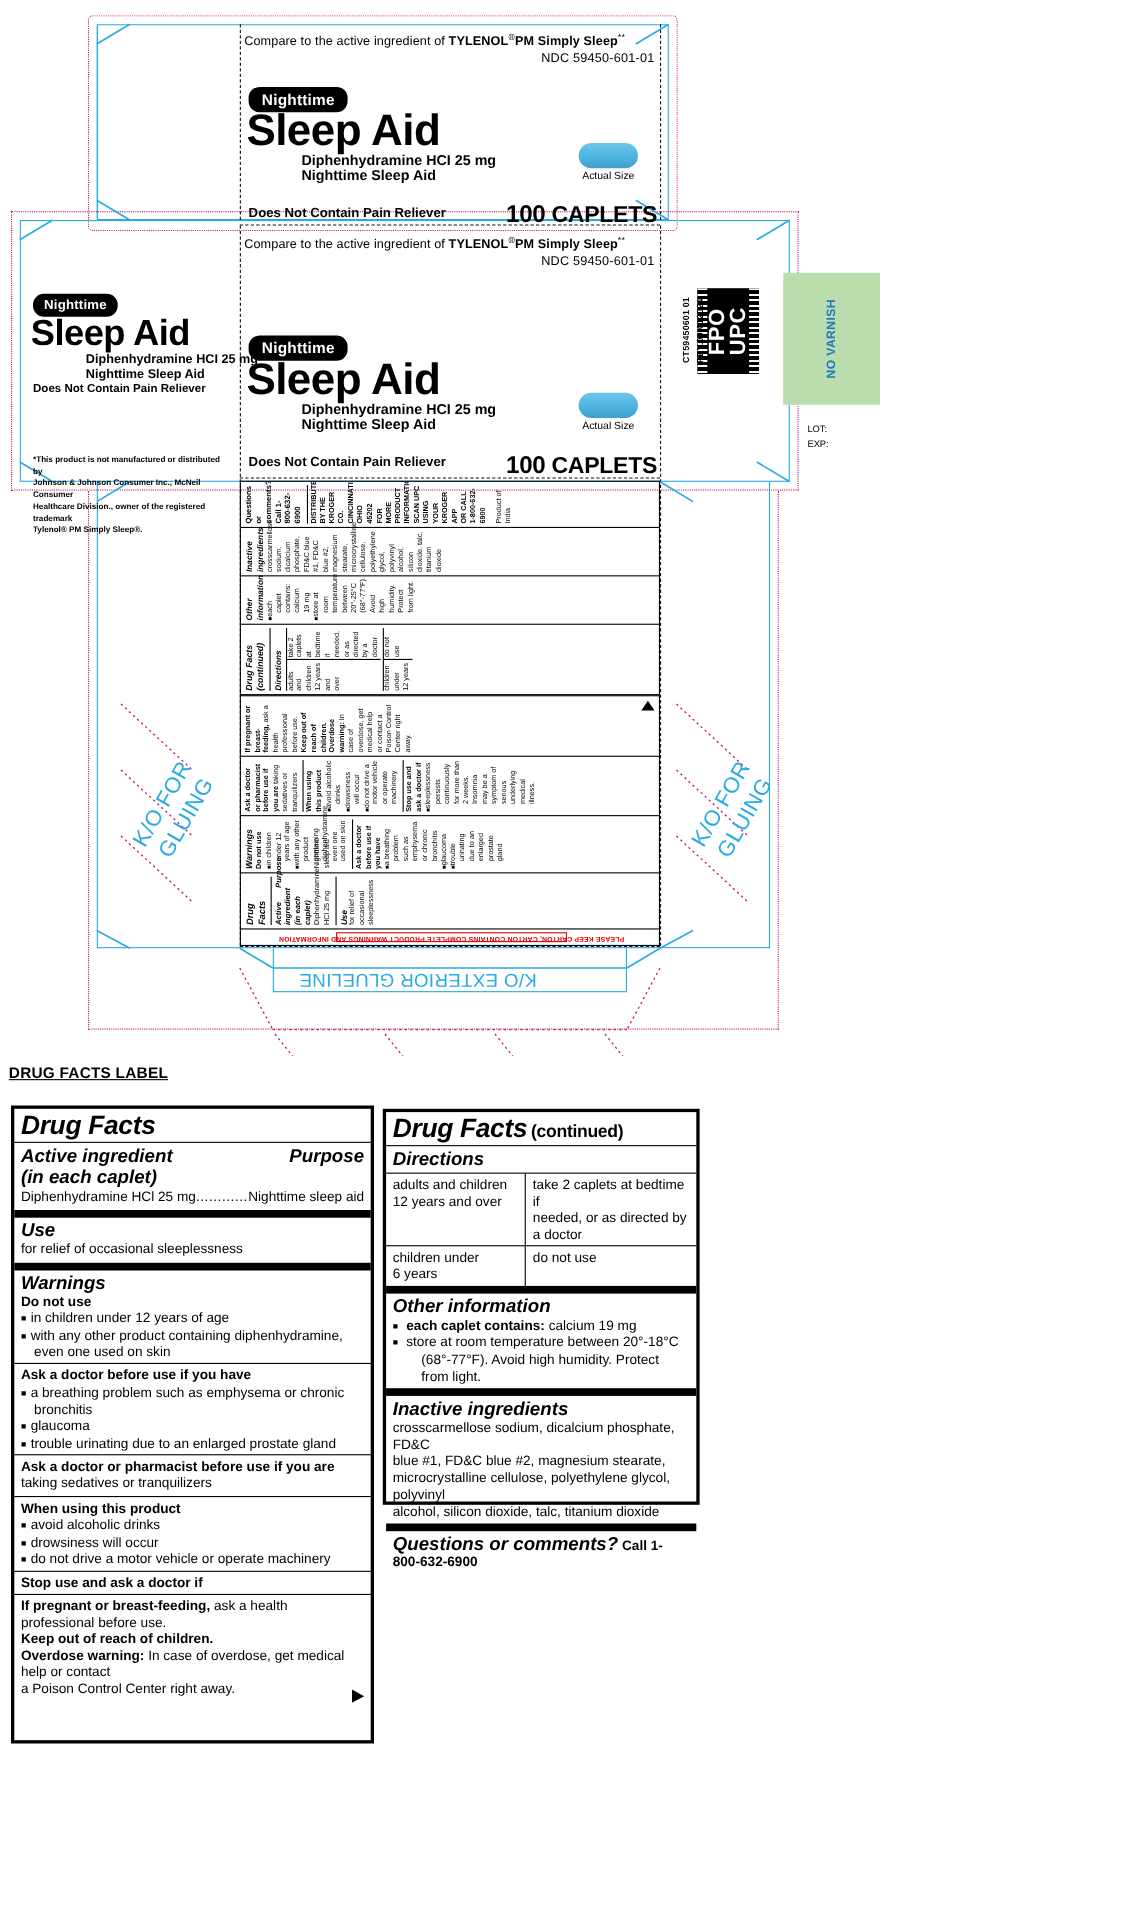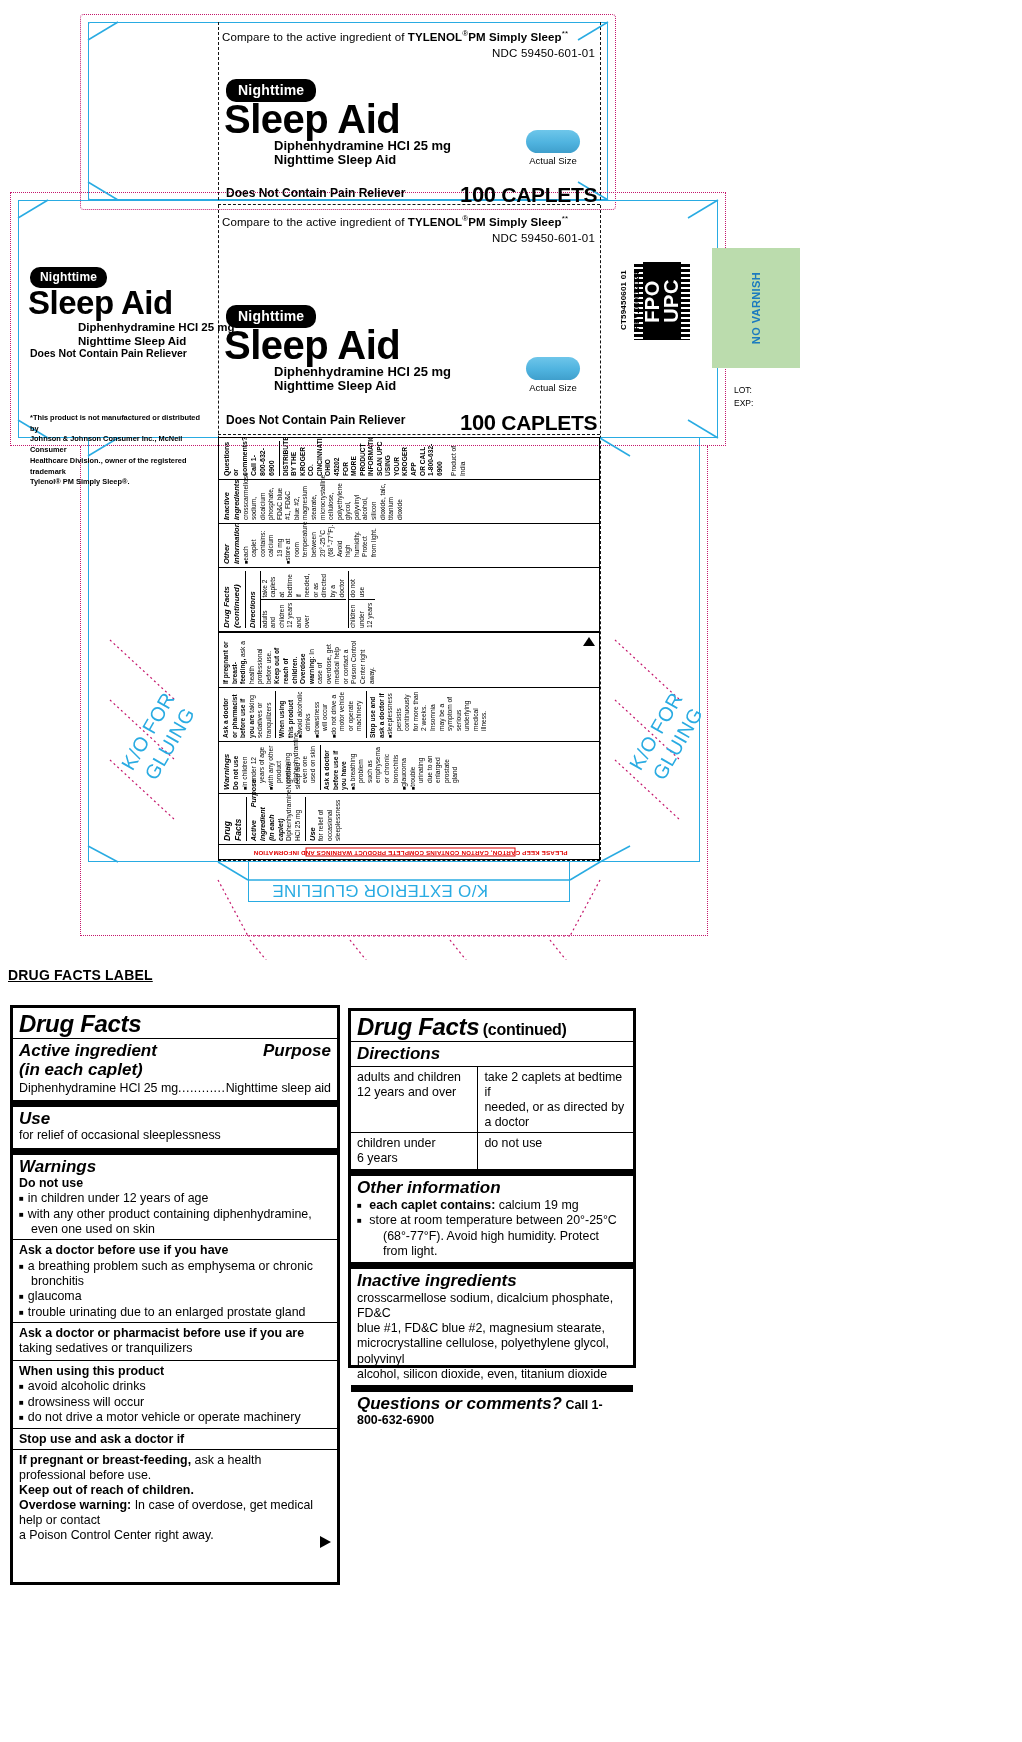--- a/index.html
+++ b/index.html
@@ -601,33 +601,33 @@
       </table>
     <div class="rule-thick"></div>
 
     <div class="pad" style="padding-bottom:3px;">
       <div class="h2">Other information</div>
       <ul>
         <li>
           <span class="h3">each caplet contains:</span><span> calcium 19 mg</span>
         </li>
         <li>
-          <span>store at room temperature between 20°-25°C</span>
+          <span>store at room temperature between 20°-18°C</span>
           <span class="cont2" style="padding-left:14px;">(68°-77°F). Avoid high humidity. Protect from light.</span>
         </li>
       </ul>
     </div>
     <div class="rule-thick"></div>
 
     <div class="pad" style="padding-bottom:3px;">
       <div class="h2">Inactive ingredients</div>
       <div>crosscarmellose sodium, dicalcium phosphate, FD&amp;C</div>
       <div>blue #1, FD&amp;C blue #2, magnesium stearate,</div>
       <div>microcrystalline cellulose, polyethylene glycol, polyvinyl</div>
-      <div>alcohol, silicon dioxide, even, titanium dioxide</div>
+      <div>alcohol, silicon dioxide, talc, titanium dioxide</div>
     </div>
     <div class="rule-thick"></div>
 
     <div class="pad">
       <span class="h2">Questions or comments?</span><span class="h3" style="font-size:12.4px;"> Call 1-800-632-6900</span>
     </div>
   </div>
 
 </div>
 

